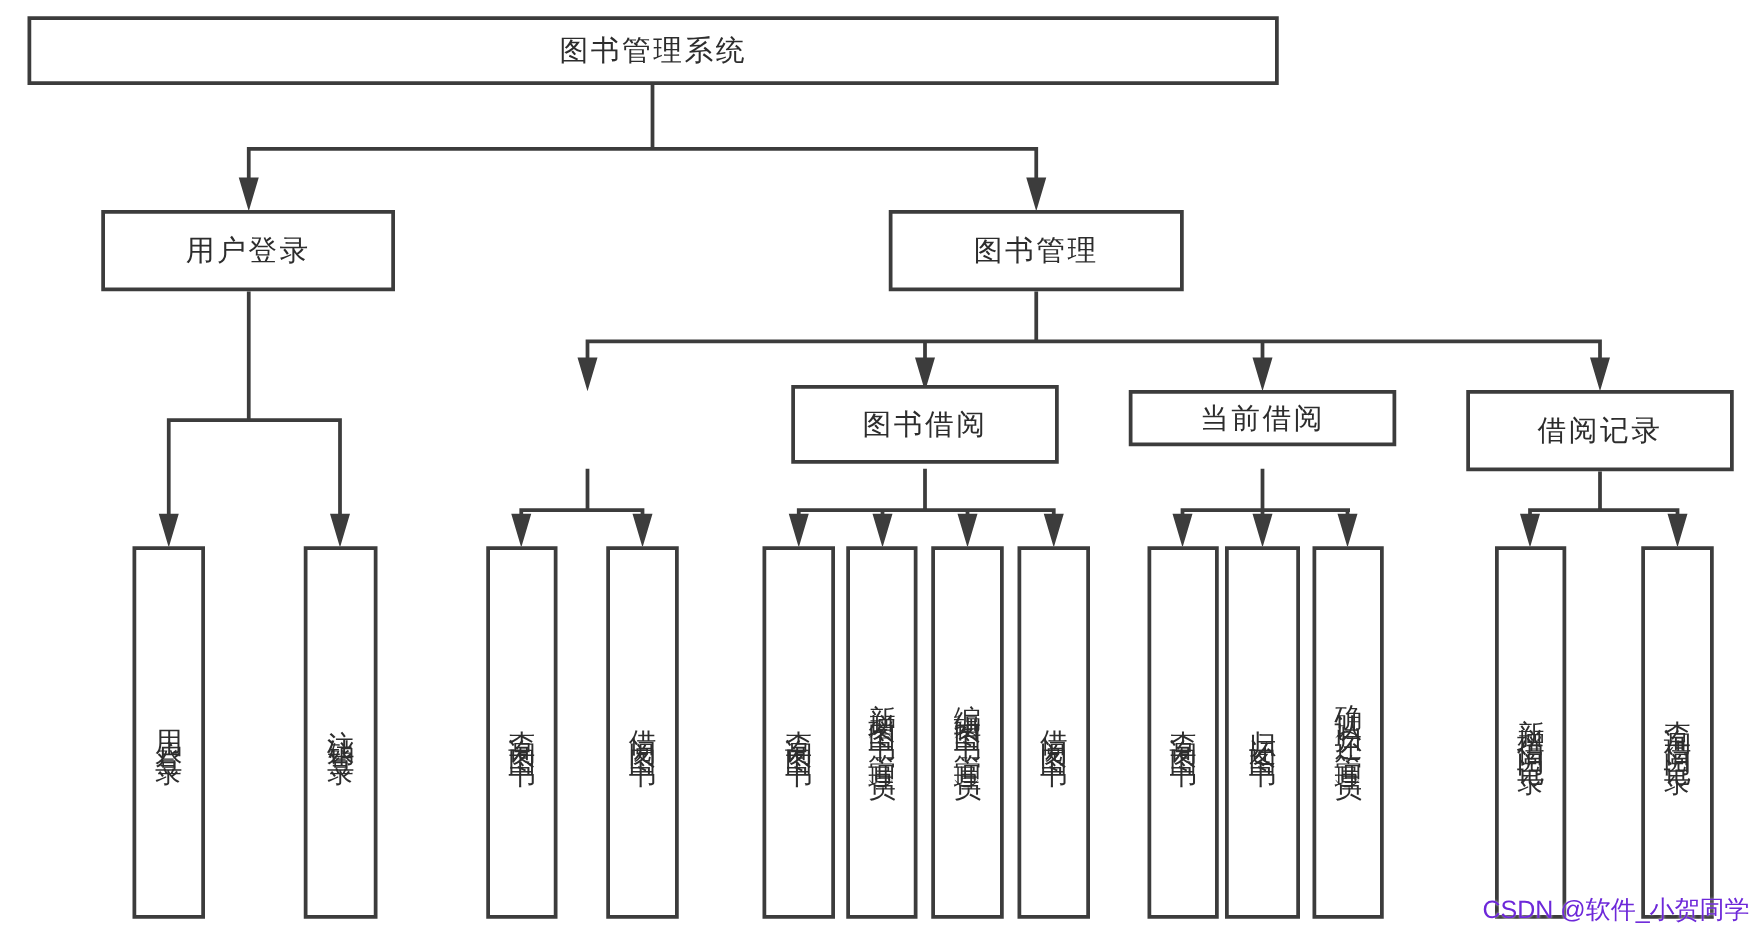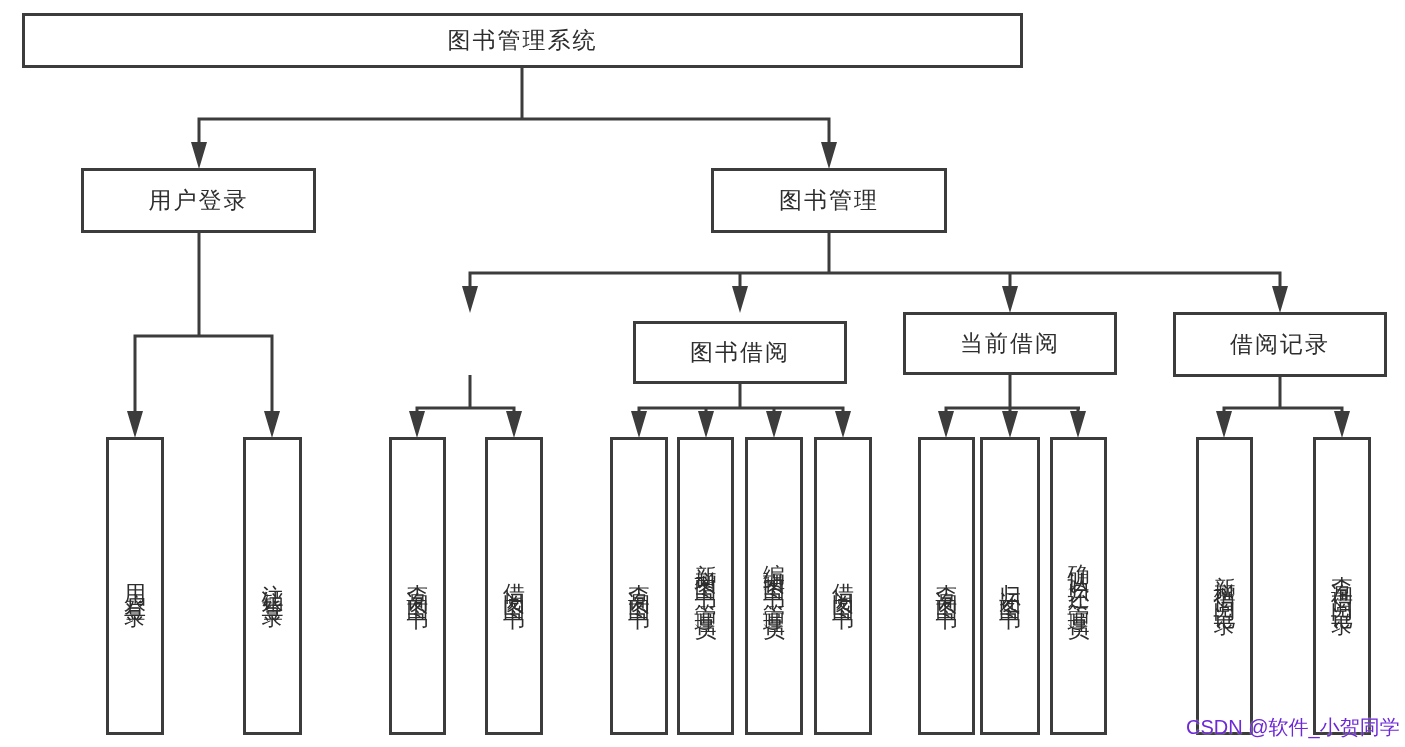--- a/index.html
+++ b/index.html
@@ -125,22 +125,22 @@
       M1216 411 L1232 411 L1224 438 Z
       M1334 411 L1350 411 L1342 438 Z
     "></path>
   </svg>
 
   <div class="node" style="left:22px; top:13px; width:1001px; height:55px;">图书管理系统</div>
 
   <div class="node" style="left:81px; top:168px; width:235px; height:65px;">用户登录</div>
   <div class="node" style="left:711px; top:168px; width:236px; height:65px;">图书管理</div>
 
-  <div class="node" style="left:633px; top:321px; width:214px; height:63px;">图书借阅</div>
-  <div class="node" style="left:903px; top:312px; width:214px; height:63px;">当前借阅</div>
+  <div class="node" style="left:633px; top:308px; width:214px; height:63px;">图书借阅</div>
+  <div class="node" style="left:903px; top:312px; width:214px; height:45px;">当前借阅</div>
   <div class="node" style="left:1173px; top:312px; width:214px; height:65px;">借阅记录</div>
 
   <div class="leaf" style="left:106px; top:437px; width:58px; height:298px;">用户登录</div>
   <div class="leaf" style="left:243px; top:437px; width:59px; height:298px;">注销登录</div>
 
   <div class="leaf" style="left:389px; top:437px; width:57px; height:298px;">查询图书</div>
   <div class="leaf" style="left:485px; top:437px; width:58px; height:298px;">借阅图书</div>
 
   <div class="leaf" style="left:610px; top:437px; width:58px; height:298px;">查询图书</div>
   <div class="leaf" style="left:677px; top:437px; width:57px; height:298px;">新增图书（管理员）</div>

